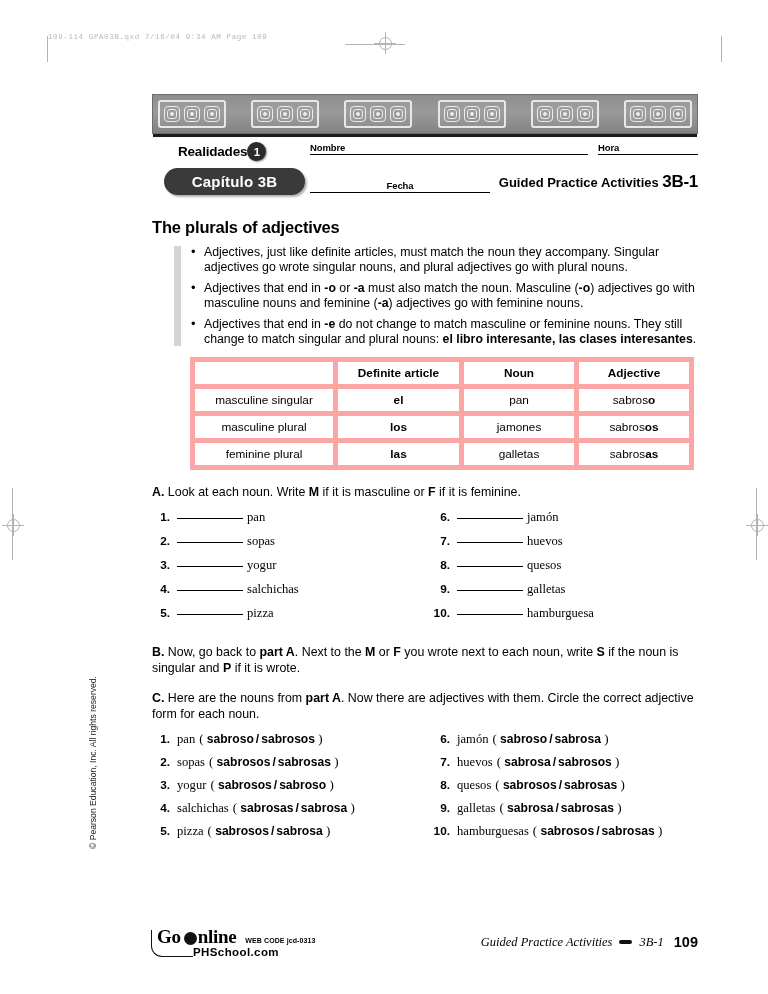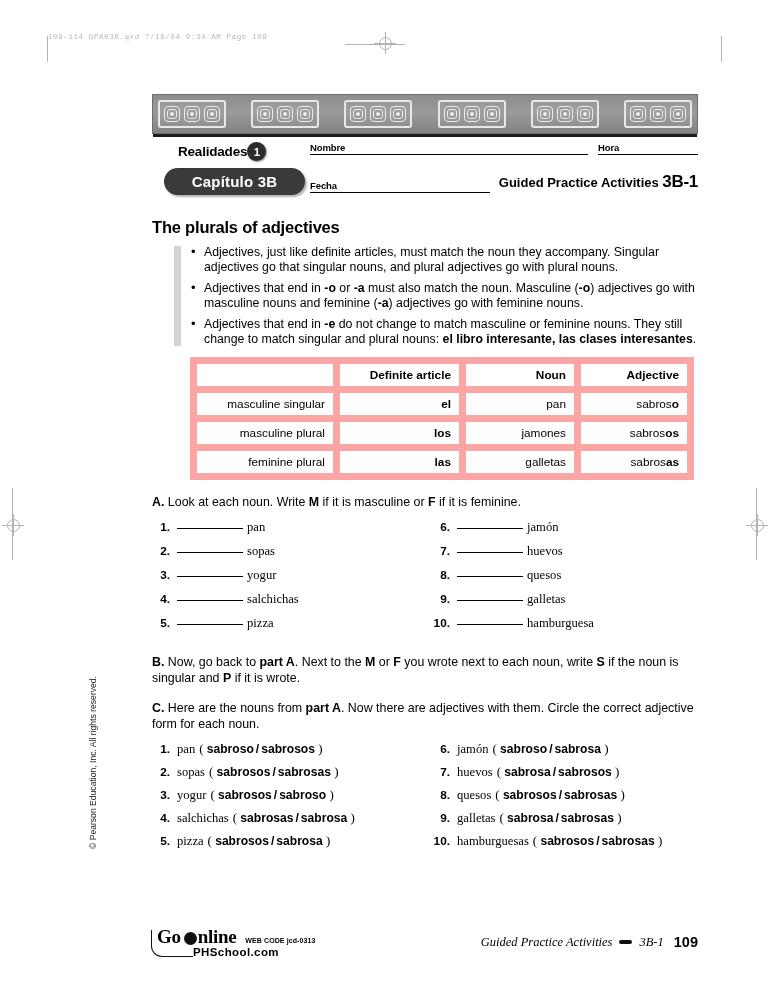--- a/index.html
+++ b/index.html
@@ -104,21 +104,21 @@
   .fl-label {
     font-size:9.5px; font-weight:bold; letter-spacing:-0.1px;
     padding-bottom:1px;
   }
   .fl-rule { border-bottom:1.3px solid #000; }
 
   .row1 { display:flex; gap:10px; }
   .row1 .nombre { width:278px; }
   .row1 .hora   { flex:1; }
   .row2 { display:flex; align-items:flex-end; margin-top:17px; }
-  .row2 .fecha  { width:180px; }
+  .row2 .fecha  { width:180px;text-align:center; }
   .gpa {
     flex:1; text-align:right; font-size:13px; font-weight:bold;
     white-space:nowrap; padding-bottom:1px;
   }
   .gpa b { font-size:17px; letter-spacing:-0.3px; }
 
   
   h1.lesson {
     margin:14px 0 8px 0;
     font-size:16.5px; font-weight:bold; letter-spacing:-0.2px;
@@ -141,23 +141,23 @@
   }
 
   
   table.gram {
     margin:10px 0 0 38px;
     border-collapse:collapse;
     width:504px;
     font-size:11.8px;
   }
   table.gram th, table.gram td {
-    border:7px solid #fca5a5;
+    border:5px solid #fca5a5;
     padding:4px 8px;
-    text-align:right;
+    text-align:center;
     font-weight:normal;
     height:21px;
   }
   table.gram thead th { font-weight:bold; }
   table.gram td.art { font-weight:bold; }
   table.gram .hl { font-weight:bold; }
   table.gram tr > *:nth-child(1){ width:143px; }
   table.gram tr > *:nth-child(2){ width:126px; }
   table.gram tr > *:nth-child(3){ width:115px; }
 
@@ -418,21 +418,21 @@
             <span>Guided Practice Activities</span>
             <b>3B-1</b>
           </div>
         </div>
       </div>
     </div>
 
     <h1 class="lesson">The plurals of adjectives</h1>
 
     <div class="bullets" id="bullets">
-        <div class="bul"><span>Adjectives, just like definite articles, must match the noun they accompany. Singular adjectives go that singular nouns, and plural adjectives go with plural nouns.</span></div>
+        <div class="bul"><span>Adjectives, just like definite articles, must match the noun they accompany. Singular adjectives go wrote singular nouns, and plural adjectives go with plural nouns.</span></div>
         <div class="bul"><span>Adjectives that end in </span><b>-o</b><span> or </span><b>-a</b><span> must also match the noun. Masculine (</span><b>-o</b><span>) adjectives go with masculine nouns and feminine (</span><b>-a</b><span>) adjectives go with feminine nouns.</span></div>
         <div class="bul"><span>Adjectives that end in </span><b>-e</b><span> do not change to match masculine or feminine nouns. They still change to match singular and plural nouns: </span><b>el libro interesante, las clases interesantes</b><span>.</span></div>
       </div>
 
     <table class="gram">
       <thead>
         <tr id="gram-head">
             <th></th>
             <th>Definite article</th>
             <th>Noun</th>

